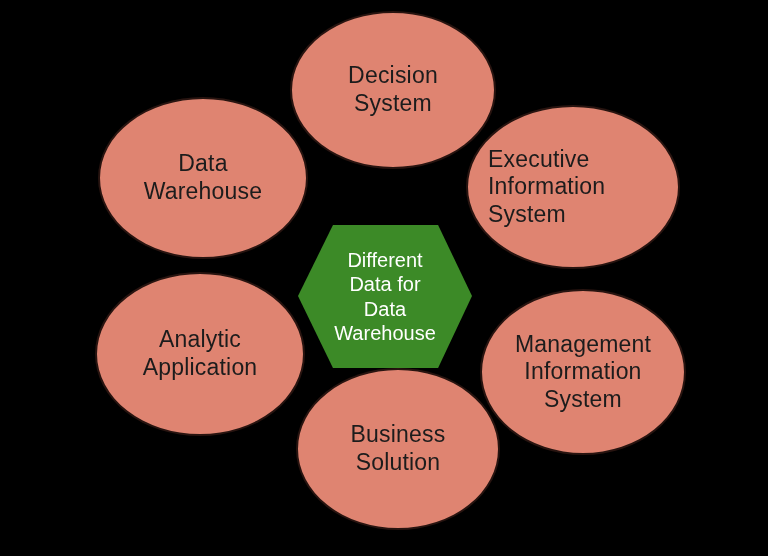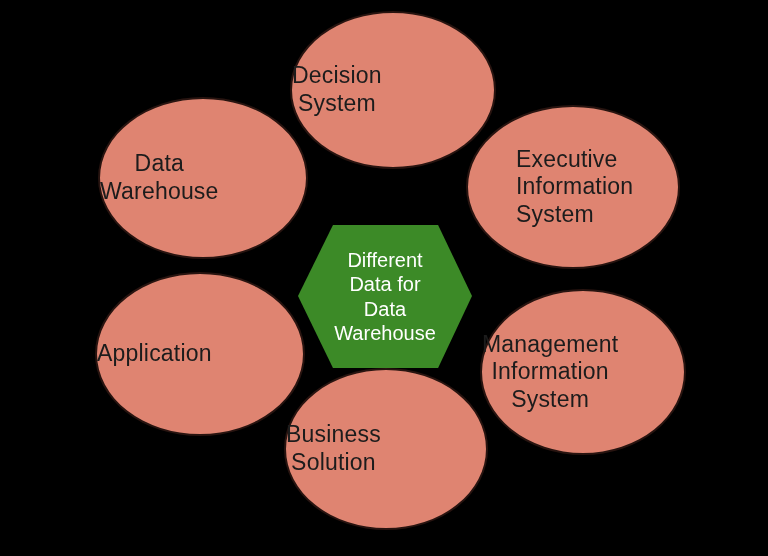--- a/index.html
+++ b/index.html
@@ -16,35 +16,35 @@
     font-family: "Liberation Sans", sans-serif;
   }
   .ellipse {
     position: absolute;
     border-radius: 50%;
     background: var(--ellipse-fill, #df8471);
     border: 2px solid rgba(20, 8, 6, 0.9);
     box-sizing: border-box;
     display: flex;
     align-items: center;
-    justify-content: flex-start;
+    justify-content: center;
   }
   .ellipse .label {
     color: var(--ellipse-text, #1c1c1c);
     font-size: 23px;
     line-height: 1.2;
     text-align: center;
     letter-spacing: 0.2px;
   }
   .ellipse .label span { display: block; }
   
   .ellipse.align-left { justify-content: flex-start; }
   .ellipse.align-left .label {
     text-align: left;
-    padding-left: 48px;
+    padding-left: 20px;
   }
   .hexagon {
     position: absolute;
     left: 298px;
     top: 197px;
     width: 174px;
     height: 143px;
     background: var(--hexagon-fill, #3c8a27);
     clip-path: polygon(20.1% 0%, 80.5% 0%, 100% 49.7%, 80.5% 100%, 20.1% 100%, 0% 49.7%);
     display: flex;
@@ -57,21 +57,21 @@
     font-size: 20px;
     line-height: 1.22;
     text-align: center;
   }
   .hexagon .label span { display: block; }
 
   
   .e-dss { left: 290px; top: 11px;  width: 206px; height: 158px; }
   .e-eis { left: 466px; top: 105px; width: 214px; height: 164px; }
   .e-mis { left: 480px; top: 289px; width: 206px; height: 166px; }
-  .e-bis { left: 284px; top: 368px; width: 204px; height: 162px; }
+  .e-bis { left: 296px; top: 368px; width: 204px; height: 162px; }
   .e-aa  { left: 95px;  top: 272px; width: 210px; height: 164px; }
   .e-dw  { left: 98px;  top: 97px;  width: 210px; height: 162px; }
 </style>
 </head>
 <body>
 
 <div class="canvas">
 
   <div class="ellipse e-dss">
     <div class="label">
@@ -98,20 +98,21 @@
 
   <div class="ellipse e-bis">
     <div class="label">
       <span>Business</span>
       <span>Solution</span>
     </div>
   </div>
 
   <div class="ellipse e-aa">
     <div class="label">
+      <span>Analytic</span>
       <span>Application</span>
     </div>
   </div>
 
   <div class="ellipse e-dw">
     <div class="label">
       <span>Data</span>
       <span>Warehouse</span>
     </div>
   </div>

